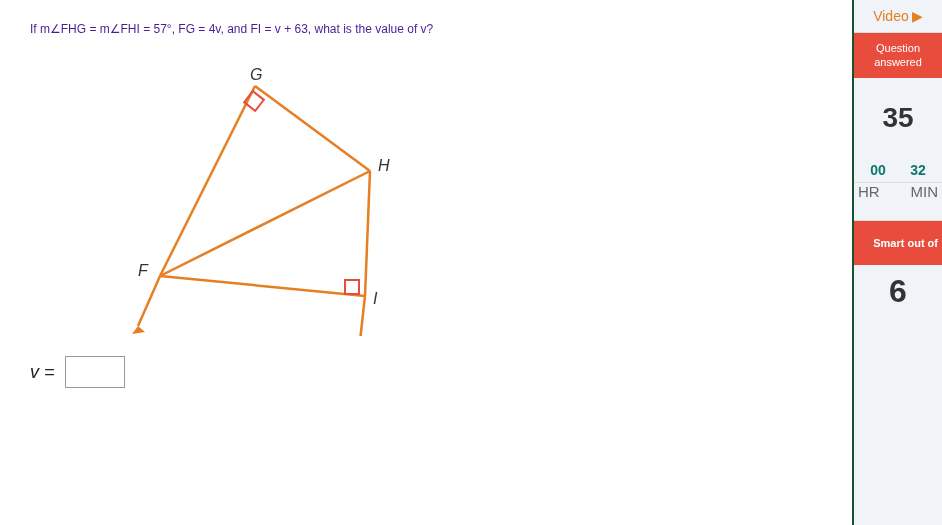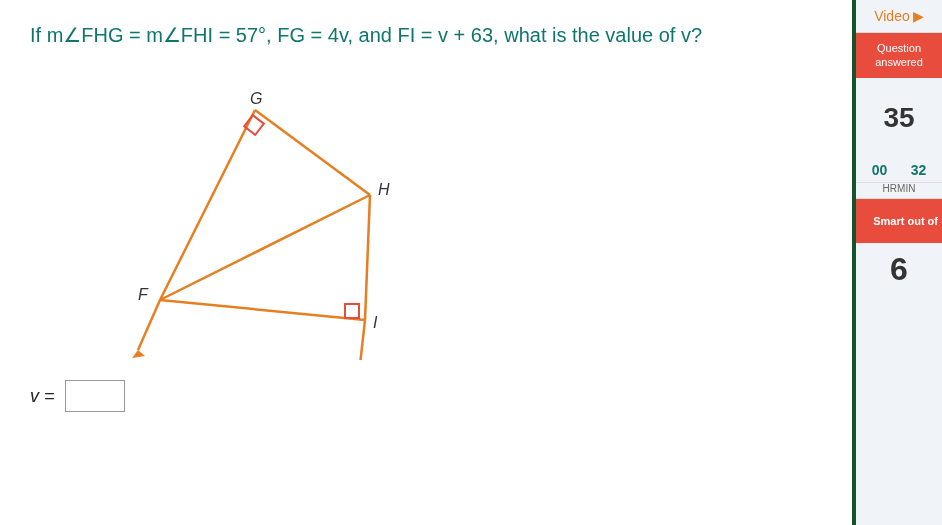--- a/index.html
+++ b/index.html
@@ -15,24 +15,24 @@
     .main-content {
       flex: 1;
       background: white;
       padding: 20px 30px;
       position: relative;
       display: flex;
       flex-direction: column;
     }
 
     .question-text {
-      font-size: 20px;
-      color: #0f766e;
+      font-size: 12px;
+      color: #4c1d95;
       line-height: 1.5;
-      margin-bottom: 20px;
+      margin-bottom: 8px;
       max-width: 750px;
     }
 
     .geometry-area {
       position: relative;
       width: 400px;
       height: 280px;
       margin-top: 10px;
       margin-left: 50px;
     }
@@ -73,21 +73,21 @@
     }
 
     
     .sidebar {
       width: 90px;
       background: #f0f4f8;
       display: flex;
       flex-direction: column;
       align-items: center;
       padding: 0;
-      border-left: 4px solid #14532d;
+      border-left: 2px solid #14532d;
     }
 
     .video-btn {
       width: 100%;
       padding: 8px 4px;
       text-align: center;
       font-size: 12px;
       color: #333;
       border-bottom: 1px solid #ddd;
       cursor: pointer;
@@ -137,24 +137,24 @@
       padding: 4px 4px;
       font-size: 14px;
       font-weight: bold;
       color: #0f766e;
       border-bottom: 1px solid #ddd;
     }
 
     .time-labels {
       display: flex;
       width: 100%;
-      justify-content: center;
-      font-size: 10px;
+      justify-content: space-between;
+      font-size: 15px;
       color: #666;
-      padding: 0 4px 4px;
+      padding: 0 4px 20px;
       border-bottom: 1px solid #ddd;
     }
 
     .smart-score {
       background: #e74c3c;
       color: white;
       width: 100%;
       text-align: right;
       padding: 15px 4px;
       font-size: 11px;

